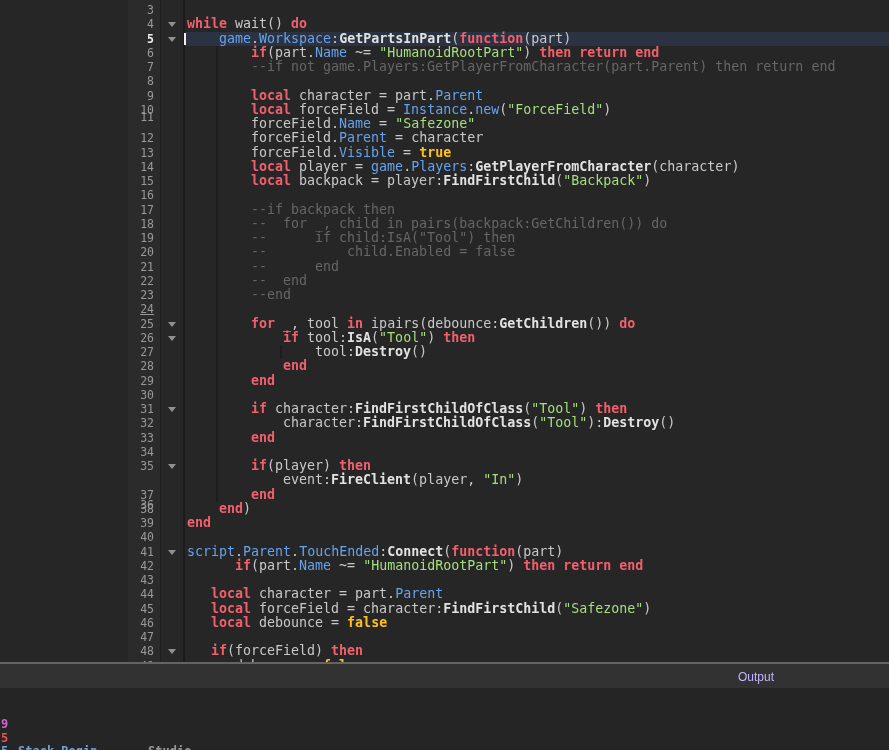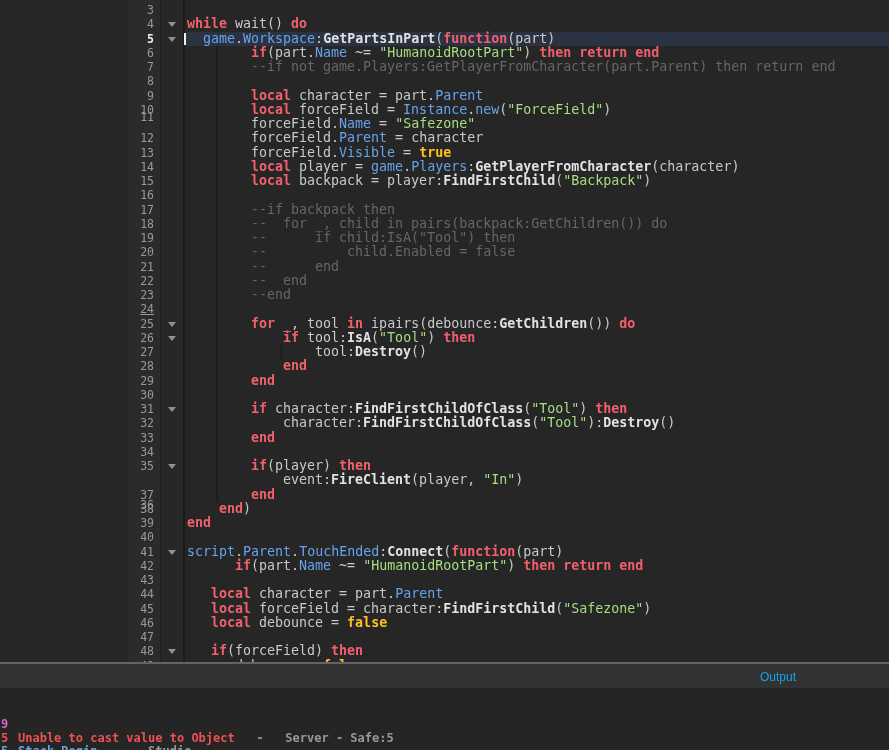--- a/index.html
+++ b/index.html
@@ -33,21 +33,21 @@
   .tk-b{color:#66a3ec}
   .tk-s{color:#a5df80}
   .tk-c{color:#666666}
   .tk-m{color:#e2e2e2;font-weight:bold}
   .tk-y{color:#ffc021;font-weight:bold}
   .tk-d{color:#c9c9c9}
   
   .output-sec{position:absolute;left:0;top:662px;width:889px;height:88px;background:#252525;}
   .output-bar{position:absolute;left:0;top:0;width:889px;height:26px;background:#323232;
               border-top:2px solid #646464;box-sizing:border-box;}
-  .output-title{position:absolute;left:760px;top:6px;font-size:12px;color:#0ea5e9;}
+  .output-title{position:absolute;left:738px;top:6px;font-size:12px;color:#c4b5fd;}
   .out-toolbar{position:absolute;left:0;top:26px;width:889px;height:26px;background:#262626;}
   .ctx-dd{position:absolute;left:17px;top:2px;width:92px;height:21px;background:#2f2f2f;
           border:1px solid #1e1e1e;}
   .ctx-dd .txt{position:absolute;left:10px;top:4px;font-size:12px;color:#d5d5d5;}
   .chev{position:absolute;width:6px;height:6px;border-right:2px solid #b0b0b0;border-bottom:2px solid #b0b0b0;
         transform:rotate(45deg);}
   .ctx-dd .chev{right:9px;top:5px;}
   .partial-dd{position:absolute;left:-17px;top:2px;width:22px;height:21px;background:#2f2f2f;
               border:1px solid #1e1e1e;overflow:hidden;}
   .console{position:absolute;left:0;top:52px;width:889px;height:36px;background:#252525;}
@@ -114,21 +114,21 @@
         <div class="gutter-num" style="top: 601.5px;">45</div>
         <div class="gutter-num" style="top: 615.75px;">46</div>
         <div class="gutter-num" style="top: 630px;">47</div>
         <div class="gutter-num" style="top: 644.25px;">48</div>
         <div class="gutter-num" style="top: 658.5px;">49</div>
       </div>
     <div class="fold-strip"></div>
     <div>
         <div class="code-line" style="top: 3px; padding-left: 0px;"></div>
         <div class="code-line" style="top: 17.25px; padding-left: 0px;"><span class="tk-k">while</span><span class="tk-d"> wait() </span><span class="tk-k">do</span></div>
-        <div class="code-line" style="top: 31.5px; padding-left: 16px;"><span class="tk-b">game</span><span class="tk-d">.</span><span class="tk-b">Workspace</span><span class="tk-d">:</span><span class="tk-m">GetPartsInPart</span><span class="tk-d">(</span><span class="tk-k">function</span><span class="tk-d">(part)</span></div>
+        <div class="code-line" style="top: 31.5px; padding-left: 32px;"><span class="tk-b">game</span><span class="tk-d">.</span><span class="tk-b">Workspace</span><span class="tk-d">:</span><span class="tk-m">GetPartsInPart</span><span class="tk-d">(</span><span class="tk-k">function</span><span class="tk-d">(part)</span></div>
         <div class="guide" style="top: 45.75px; left: 88px;"></div>
         <div class="code-line" style="top: 45.75px; padding-left: 64px;"><span class="tk-k">if</span><span class="tk-d">(part.</span><span class="tk-b">Name</span><span class="tk-d"> ~= </span><span class="tk-s">"HumanoidRootPart"</span><span class="tk-d">) </span><span class="tk-k">then</span><span class="tk-d"> </span><span class="tk-k">return</span><span class="tk-d"> </span><span class="tk-k">end</span></div>
         <div class="guide" style="top: 60px; left: 88px;"></div>
         <div class="code-line" style="top: 60px; padding-left: 64px;"><span class="tk-c">--if not game.Players:GetPlayerFromCharacter(part.Parent) then return end</span></div>
         <div class="guide" style="top: 74.25px; left: 88px;"></div>
         <div class="code-line" style="top: 74.25px; padding-left: 0px;"></div>
         <div class="guide" style="top: 88.5px; left: 88px;"></div>
         <div class="code-line" style="top: 88.5px; padding-left: 64px;"><span class="tk-k">local</span><span class="tk-d"> character = part.</span><span class="tk-b">Parent</span></div>
         <div class="guide" style="top: 102.75px; left: 88px;"></div>
         <div class="code-line" style="top: 102.75px; padding-left: 64px;"><span class="tk-k">local</span><span class="tk-d"> forceField = </span><span class="tk-b">Instance</span><span class="tk-d">.</span><span class="tk-b">new</span><span class="tk-d">(</span><span class="tk-s">"ForceField"</span><span class="tk-d">)</span></div>
@@ -210,18 +210,18 @@
       <div class="fold-arrow" style="top: 544.5px;"></div>
       <div class="fold-arrow" style="top: 644.25px;"></div>
     </div>
 
   <div class="output-sec">
     <div class="output-bar">
       <span class="output-title">Output</span>
     </div>
     <div class="console">
         <div class="con-line" style="top: 4px;"><span class="pfx c-magenta">9</span></div>
-        <div class="con-line" style="top: 17.5px;"><span class="pfx c-red">5</span><span class="main c-red">Unable to cast value to Object<span class="sfx">   -   Server - Safe:5</span></span></div>
+        <div class="con-line" style="top: 17.5px;"><span class="pfx c-red">5</span></div>
         <div class="con-line" style="top: 31px;"><span class="pfx c-blue">5</span><span class="main c-blue">Stack Begin<span class="sfx">   -   Studio</span></span></div>
       </div>
   </div>
 
 </div>
 
 </body></html>

